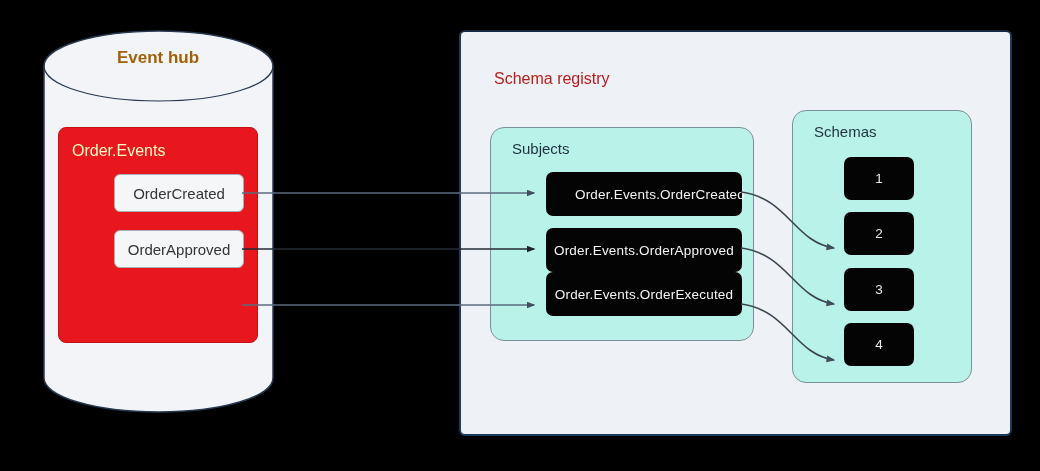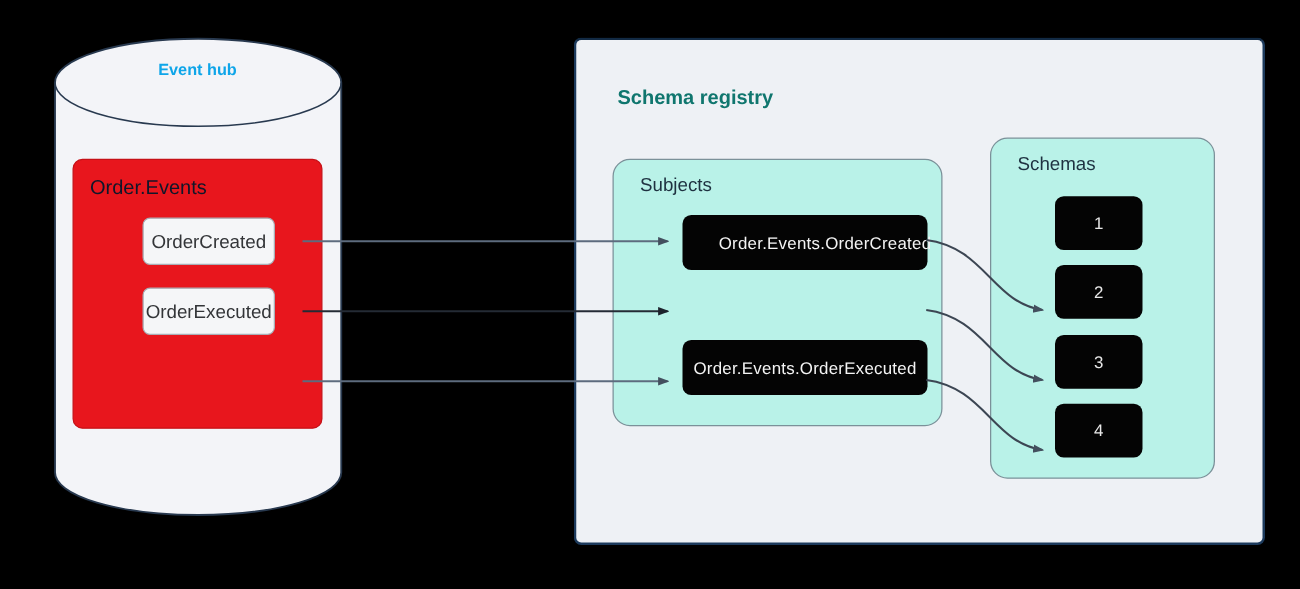--- a/index.html
+++ b/index.html
@@ -20,41 +20,41 @@
     width: 1040px;
     height: 471px;
     pointer-events: none;
   }
 
   
   .event-hub-title {
     position: absolute;
     left: 58px; top: 48px; width: 200px;
     text-align: center;
-    font-size: 13px; font-weight: bold;
-    color: #0ea5e9;
+    font-size: 17px; font-weight: bold;
+    color: #a16207;
   }
 
   .topic-box {
     position: absolute;
     left: 58px; top: 127px;
     width: 200px; height: 216px;
     background: #e8161d;
     border: 1px solid #c61017;
     border-radius: 8px;
   }
   .topic-label {
     position: absolute;
     left: 13px; top: 14px;
     font-size: 16px;
-    color: #0f172a;
+    color: #fef9c3;
   }
   .event-item {
     position: absolute;
-    left: 55px; width: 106px; height: 38px;
+    left: 55px; width: 130px; height: 38px;
     background: #f5f6f8;
     border: 1px solid #a9aeb6;
     border-radius: 6px;
     display: flex; align-items: center; justify-content: center;
     font-size: 15px; color: #333538;
   }
   .event-item.r0 { top: 46px; }
   .event-item.r1 { top: 102px; }
   .event-item.r2 { top: 158px; }
 
@@ -64,22 +64,22 @@
     left: 459px; top: 30px;
     width: 553px; height: 406px;
     background: #eef1f5;
     border: 2px solid #1c3a5c;
     border-top-color: #122a44;
     border-radius: 6px;
   }
   .registry-title {
     position: absolute;
     left: 33px; top: 38px;
-    font-size: 16px; font-weight: bold;
-    color: #0f766e;
+    font-size: 16px; font-weight: normal;
+    color: #b91c1c;
   }
 
   .group-box {
     position: absolute;
     background: #b9f2e8;
     border: 1px solid #7b9199;
     border-radius: 14px;
   }
   .group-box.subjects { left: 29px; top: 95px; width: 264px; height: 214px; }
   .group-box.schemas  { left: 331px; top: 78px; width: 180px; height: 273px; }
@@ -124,29 +124,30 @@
   <svg class="layer" viewBox="0 0 1040 471" xmlns="http://www.w3.org/2000/svg">
     <path d="M 44 66 A 114.5 35 0 0 1 273 66 L 273 378 A 114.5 34 0 0 1 44 378 Z" fill="#f3f4f8" stroke="#28394f" stroke-width="1.5"></path>
     <path d="M 44 66 A 114.5 35 0 0 0 273 66" fill="none" stroke="#28394f" stroke-width="1.2"></path>
   </svg>
 
   <div class="event-hub-title">Event hub</div>
 
   <div class="topic-box">
     <div class="topic-label">Order.Events</div>
     <div class="event-item r0">OrderCreated</div>
-    <div class="event-item r1">OrderExecuted</div>
+    <div class="event-item r1">OrderApproved</div>
   </div>
 
   <div class="registry-panel">
     <div class="registry-title">Schema registry</div>
 
     <div class="group-box subjects">
       <div class="group-title">Subjects</div>
       <div class="subject-item r0">Order.Events.OrderCreated</div>
+      <div class="subject-item r1">Order.Events.OrderApproved</div>
       <div class="subject-item r2">Order.Events.OrderExecuted</div>
     </div>
 
     <div class="group-box schemas">
       <div class="group-title">Schemas</div>
       <div class="schema-item r0">1</div>
       <div class="schema-item r1">2</div>
       <div class="schema-item r2">3</div>
       <div class="schema-item r3">4</div>
     </div>

